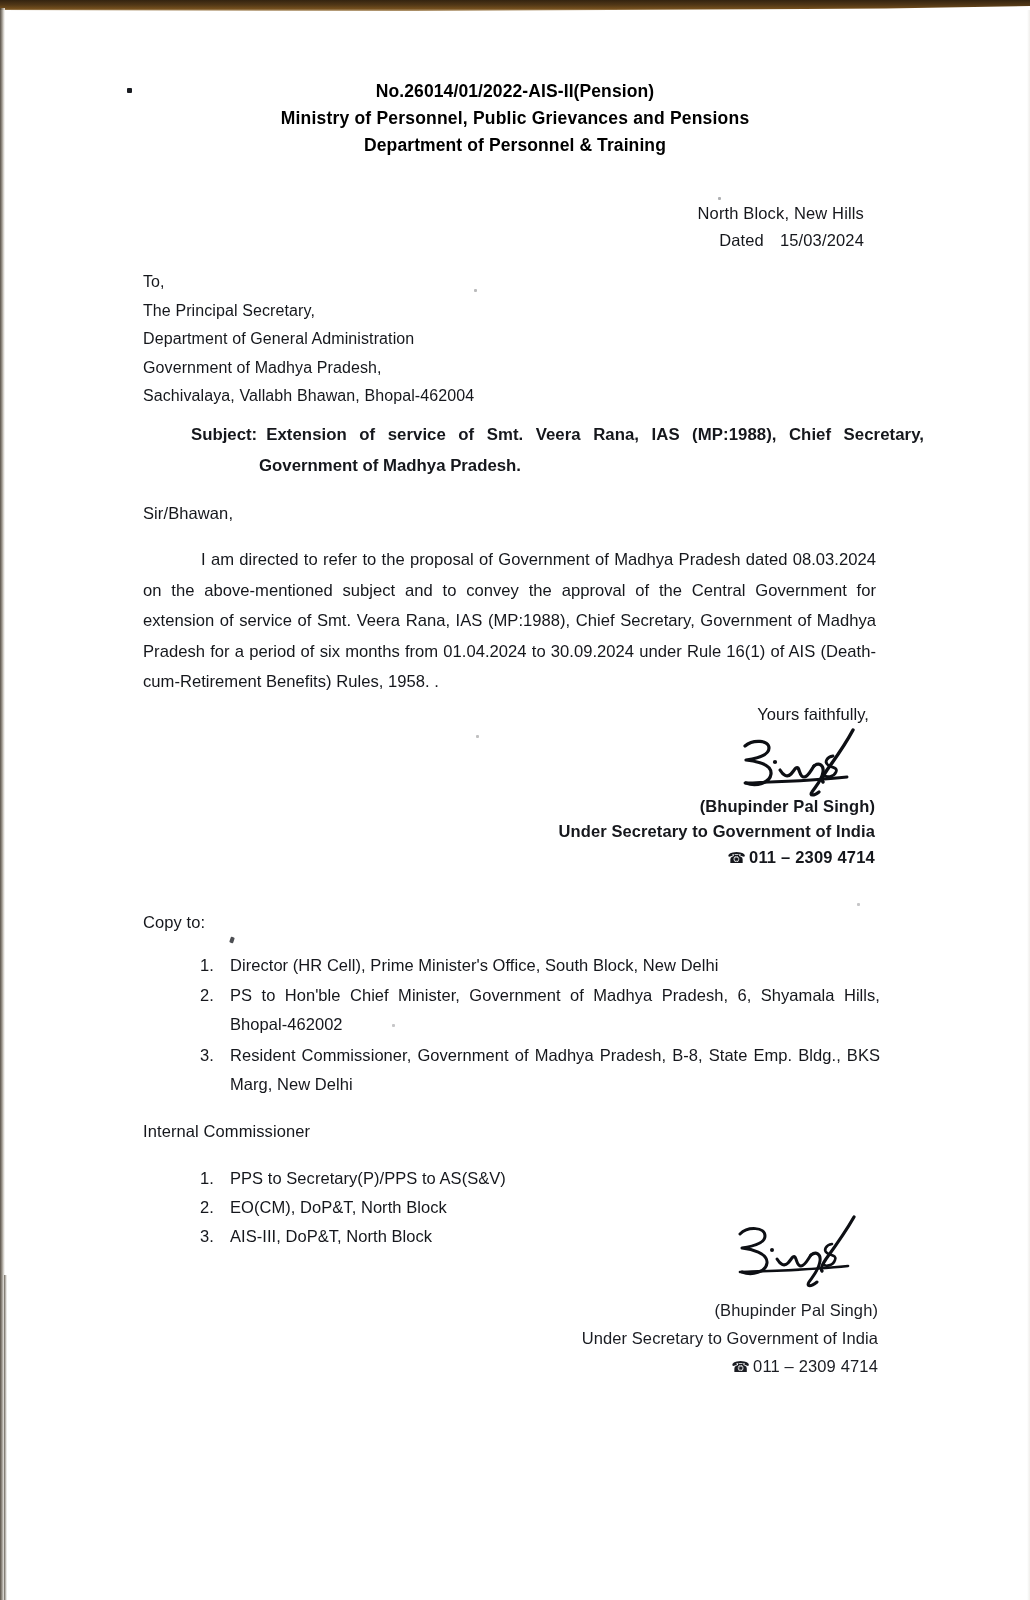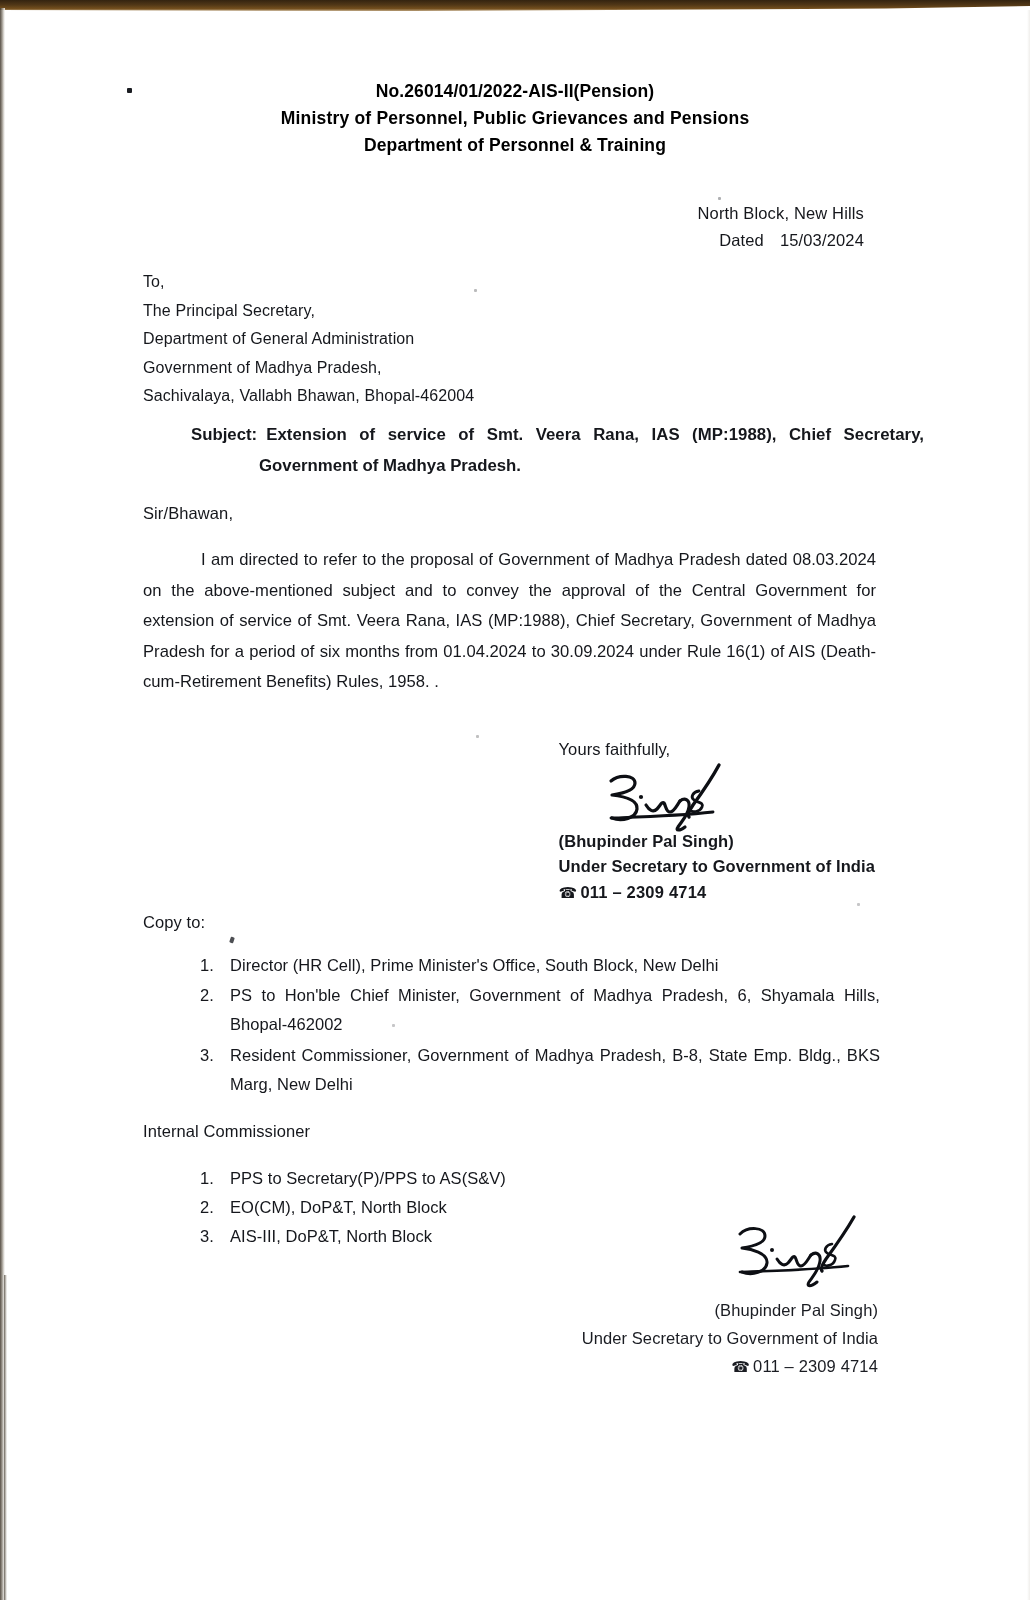--- a/index.html
+++ b/index.html
@@ -87,21 +87,21 @@
   #salutation { left: 143px; top: 504px; font-size: 16.5px; letter-spacing: .1px; }
 
   
   #body-para {
     left: 143px; top: 545px; width: 733px;
     font-size: 16.6px; line-height: 30.5px; letter-spacing: .02px;
     text-align: justify; text-indent: 58px;
   }
 
   
-  #sig-upper { right: 155px; top: 740px; }
+  #sig-upper { right: 155px; top: 705px; text-align: right; }
   #sig-upper #yours-faithfully {
     font-size: 16.5px; letter-spacing: .1px; margin-right: 6px;
   }
   .sig-svg-wrap { height: 72px; position: relative; }
   #sig-upper .sig-svg-wrap { margin: 2px -18px -4px 0; }
   #sig-upper .sig-name {
     font-weight: bold; font-size: 16.5px; line-height: 25px; letter-spacing: .1px;
   }
   #sig-upper .sig-desig {
     font-weight: bold; font-size: 16.5px; line-height: 25px; letter-spacing: .1px;

